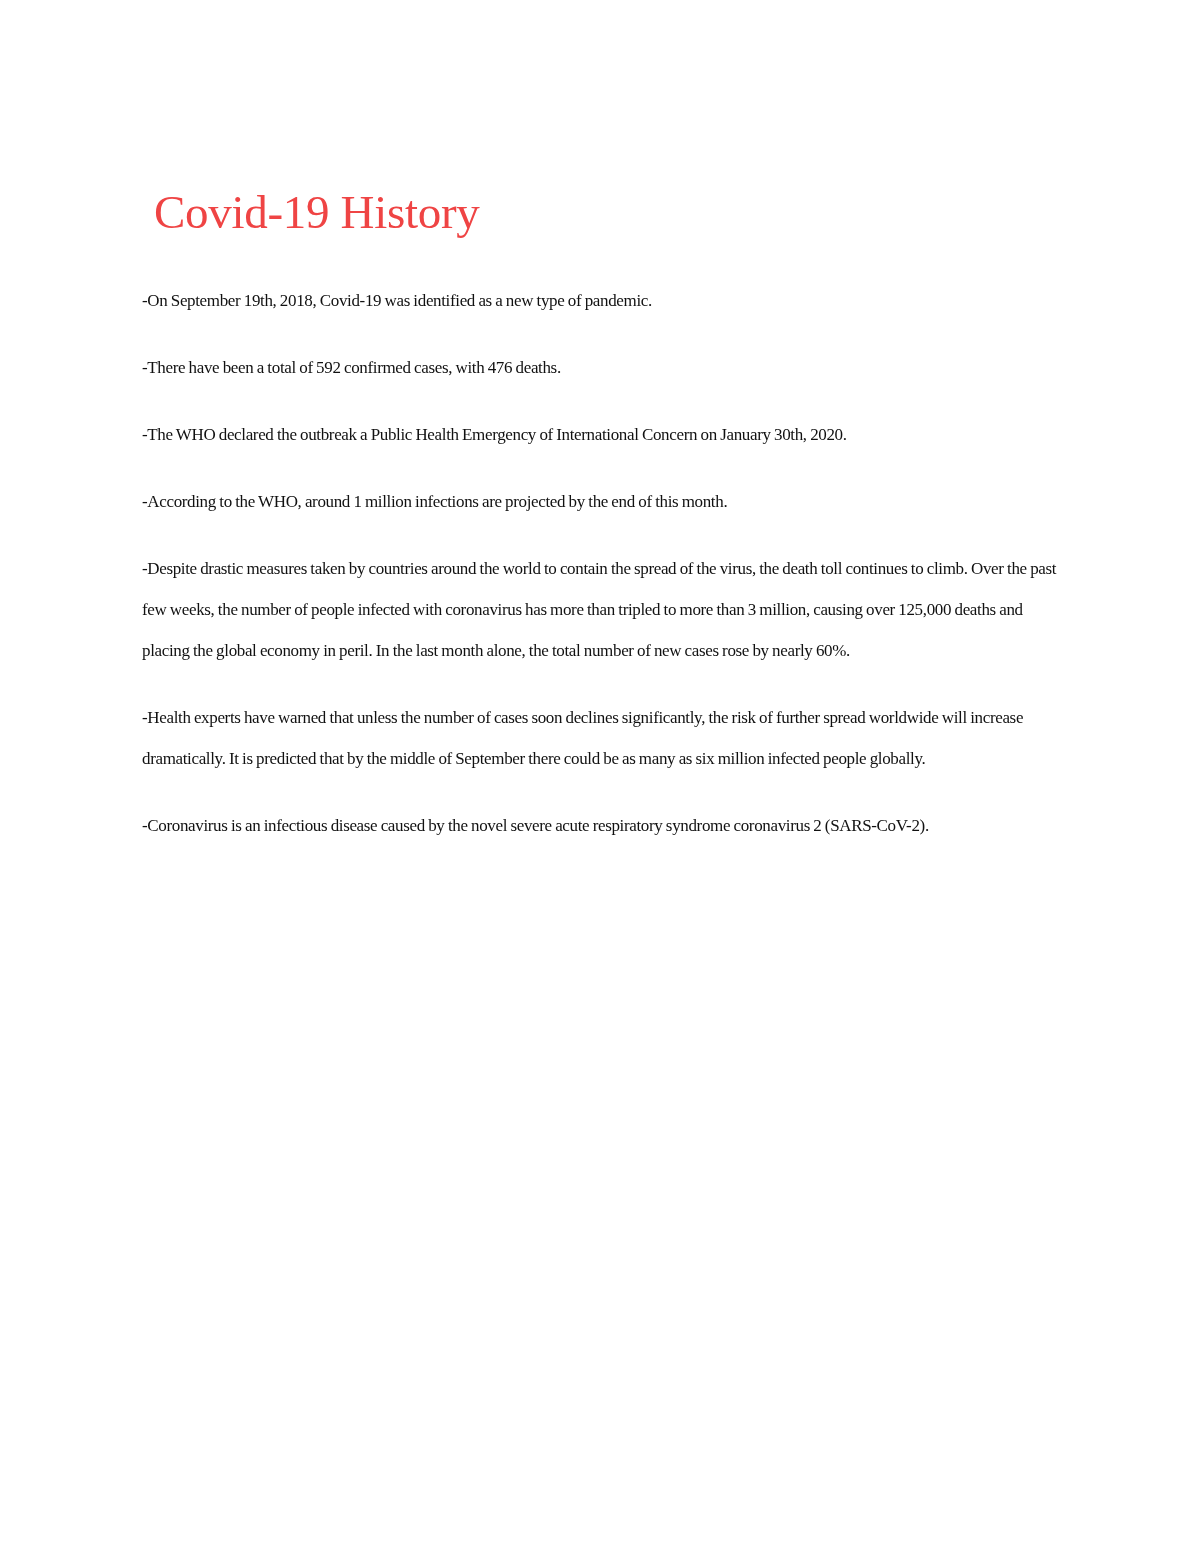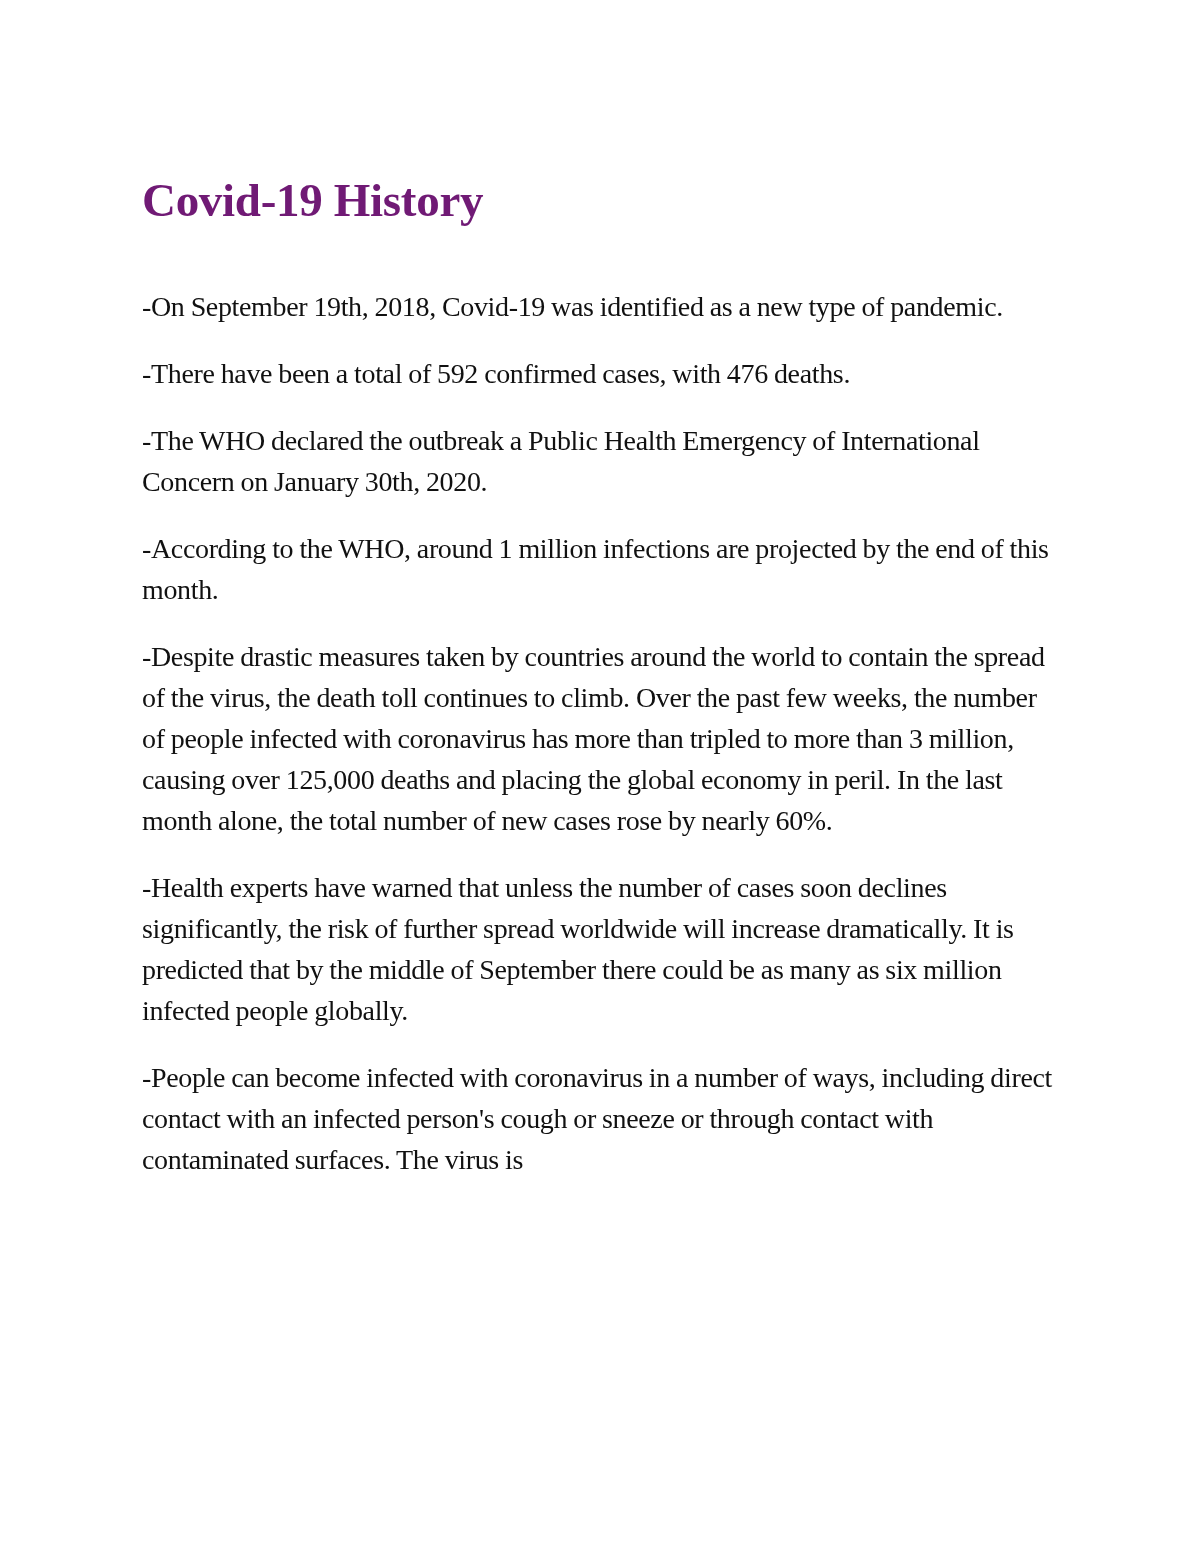--- a/index.html
+++ b/index.html
@@ -18,50 +18,50 @@
     .page {
       position: absolute;
       left: 142px;
       top: 0;
       width: 920px;
     }
     .title {
       position: absolute;
       left: 0;
       top: 170px;
-      margin: 0;
+      margin: 12px;
       font-size: 47px;
-      font-weight: bold;
+      font-weight: normal;
       line-height: 60px;
       letter-spacing: -0.3px;
-      color: #701a75;
+      color: #ef4444;
       white-space: nowrap;
     }
     .body {
       position: absolute;
       left: 0;
       top: 272px;
       width: 920px;
     }
     .para {
-      margin: 14px 0 26px 0;
-      font-size: 28px;
+      margin: 8px 0 26px 0;
+      font-size: 17px;
       line-height: 41px;
       letter-spacing: -0.35px;
       word-spacing: -0.5px;
       color: #111111;
     }
   </style>
 </head>
 <body>
 
 <div class="page">
   <h1 class="title">Covid-19 History</h1>
   <div class="body">
     <p class="para">-On September 19th, 2018, Covid-19 was identified as a new type of pandemic.</p>
     <p class="para">-There have been a total of 592 confirmed cases, with 476 deaths.</p>
     <p class="para">-The WHO declared the outbreak a Public Health Emergency of International Concern on January 30th, 2020.</p>
     <p class="para">-According to the WHO, around 1 million infections are projected by the end of this month.</p>
     <p class="para">-Despite drastic measures taken by countries around the world to contain the spread of the virus, the death toll continues to climb. Over the past few weeks, the number of people infected with coronavirus has more than tripled to more than 3 million, causing over 125,000 deaths and placing the global economy in peril. In the last month alone, the total number of new cases rose by nearly 60%.</p>
     <p class="para">-Health experts have warned that unless the number of cases soon declines significantly, the risk of further spread worldwide will increase dramatically. It is predicted that by the middle of September there could be as many as six million infected people globally.</p>
-    <p class="para">-People can become infected with coronavirus in a number of ways, including direct contact with an infected person's cough or sneeze or through contact with contaminated surfaces. The virus is</p>
+    <p class="para">-Coronavirus is an infectious disease caused by the novel severe acute respiratory syndrome coronavirus 2 (SARS-CoV-2).</p>
   </div>
 </div>
 
 </body></html>

